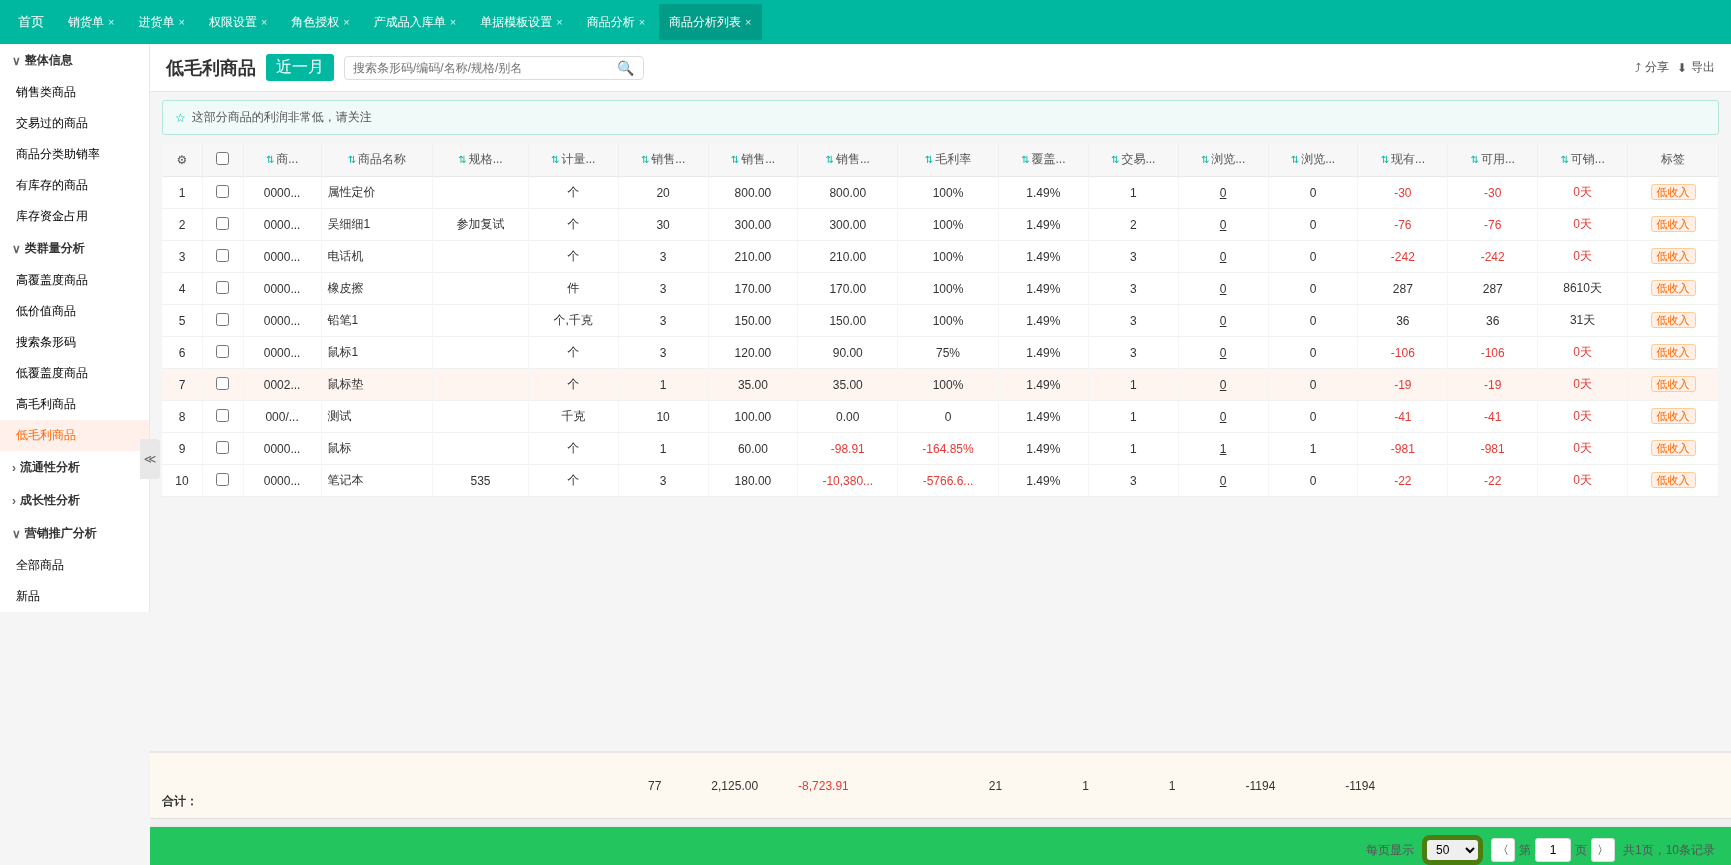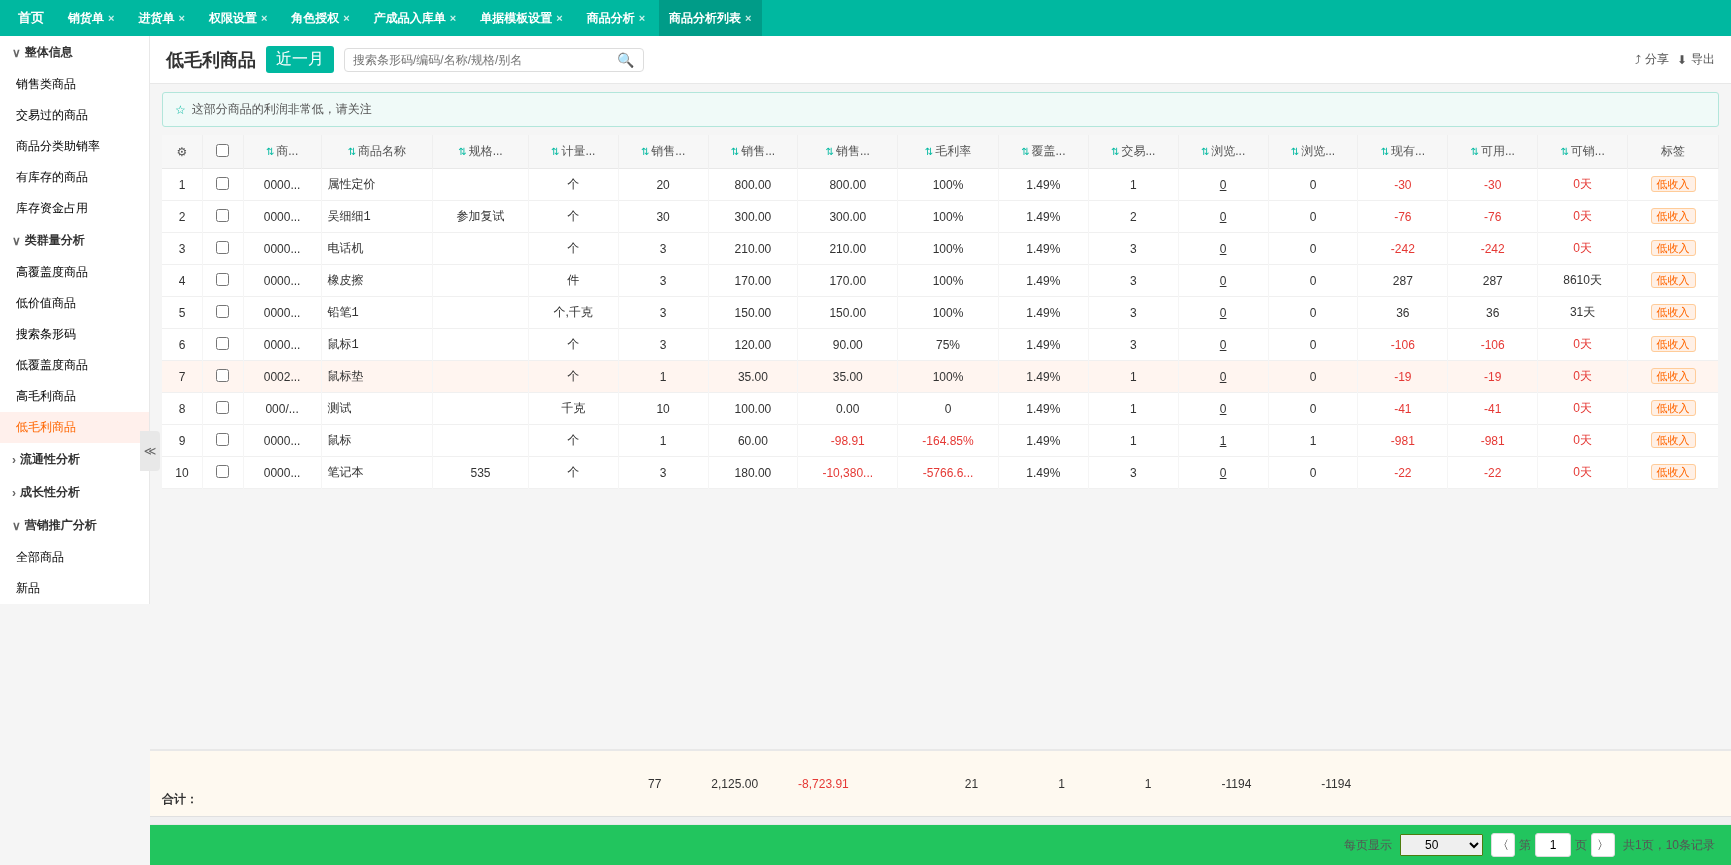--- a/index.html
+++ b/index.html
@@ -3,24 +3,23 @@
   <meta charset="utf-8">
   <style>
     * { box-sizing: border-box; margin: 0; padding: 0; font-family: 'Microsoft YaHei', SimHei, Arial, sans-serif; font-size: 12px; }
     body { background: #f5f5f5; min-width: 1731px; }
 
     
     .top-nav {
       background: #00b8a0;
       display: flex;
       align-items: center;
-      height: 36px;
+      height: 44px;
       padding: 1px 8px;
       gap: 4px;
-      font-weight: bold;
     }
     .top-nav .nav-item {
       color: #fff;
       padding: 0 10px;
       height: 36px;
       display: flex;
       align-items: center;
       cursor: pointer;
       font-size: 13px;
       white-space: nowrap;
@@ -188,21 +187,21 @@
       border-bottom: 1px solid #f0f0f0;
     }
     tbody tr.highlighted { background: #fff5f0; }
     tbody td {
       padding: 7px 6px;
       text-align: center;
       color: #333;
       border-right: 1px solid #f5f5f5;
       white-space: nowrap;
     }
-    tbody td.text-left { text-align: left; font-family: Liberation Mono, monospace; }
+    tbody td.text-left { text-align: left; }
     .red { color: #e53935; }
     .tag-low-income {
       background: #fff0e6;
       color: #ff6600;
       border: 1px solid #ffcc99;
       border-radius: 3px;
       padding: 1px 5px;
       font-size: 11px;
     }
     .underline { text-decoration: underline; cursor: pointer; }
@@ -226,23 +225,23 @@
       align-items: center;
       justify-content: flex-end;
       padding: 8px 16px;
       background: #22c55e;
       border-top: 1px solid #e8e8e8;
       gap: 8px;
       font-size: 12px;
       color: #555;
     }
     .pagination select {
-      border: 1px solid #4d7c0f;
-      border-radius: 1px;
-      padding: 2px 20px;
+      border: 5px solid #4d7c0f;
+      border-radius: 8px;
+      padding: 2px 5px;
       font-size: 12px;
     }
     .pagination .page-nav {
       display: flex;
       align-items: center;
       gap: 4px;
     }
     .pagination .page-btn {
       border: 1px solid #ddd;
       border-radius: 3px;
@@ -611,21 +610,21 @@
     </tr>
           </tbody>
       </table>
     </div>
 
     <div class="footer-total">
       <span class="label">合计：</span>
       <span style="margin-left:430px;">77</span>
       <span style="margin-left:30px;">2,125.00</span>
       <span style="margin-left:20px;" class="red">-8,723.91</span>
-      <span style="margin-left:96px;">21</span>
+      <span style="margin-left:120px;">21</span>
       <span style="margin-left:60px;">1</span>
       <span style="margin-left:60px;">1</span>
       <span style="margin-left:50px;">-1194</span>
       <span style="margin-left:50px;">-1194</span>
     </div>
 
     <div style="height:8px;background:#f0f0f0;border-top:1px solid #e0e0e0;"></div>
 
     <div class="pagination">
       <span>每页显示</span>

